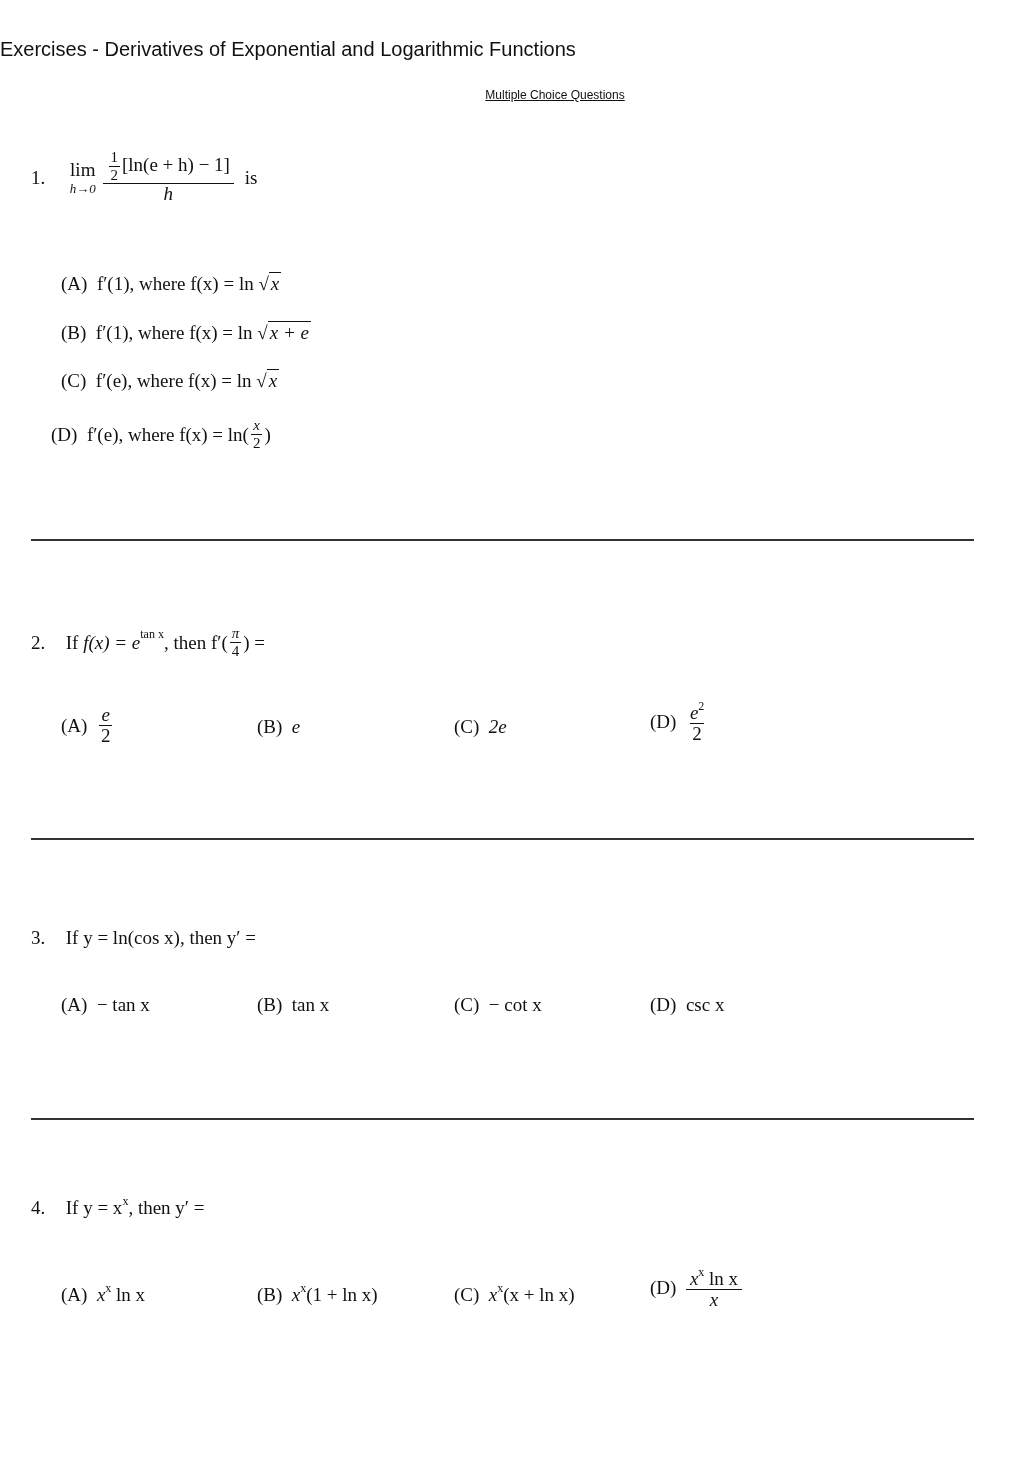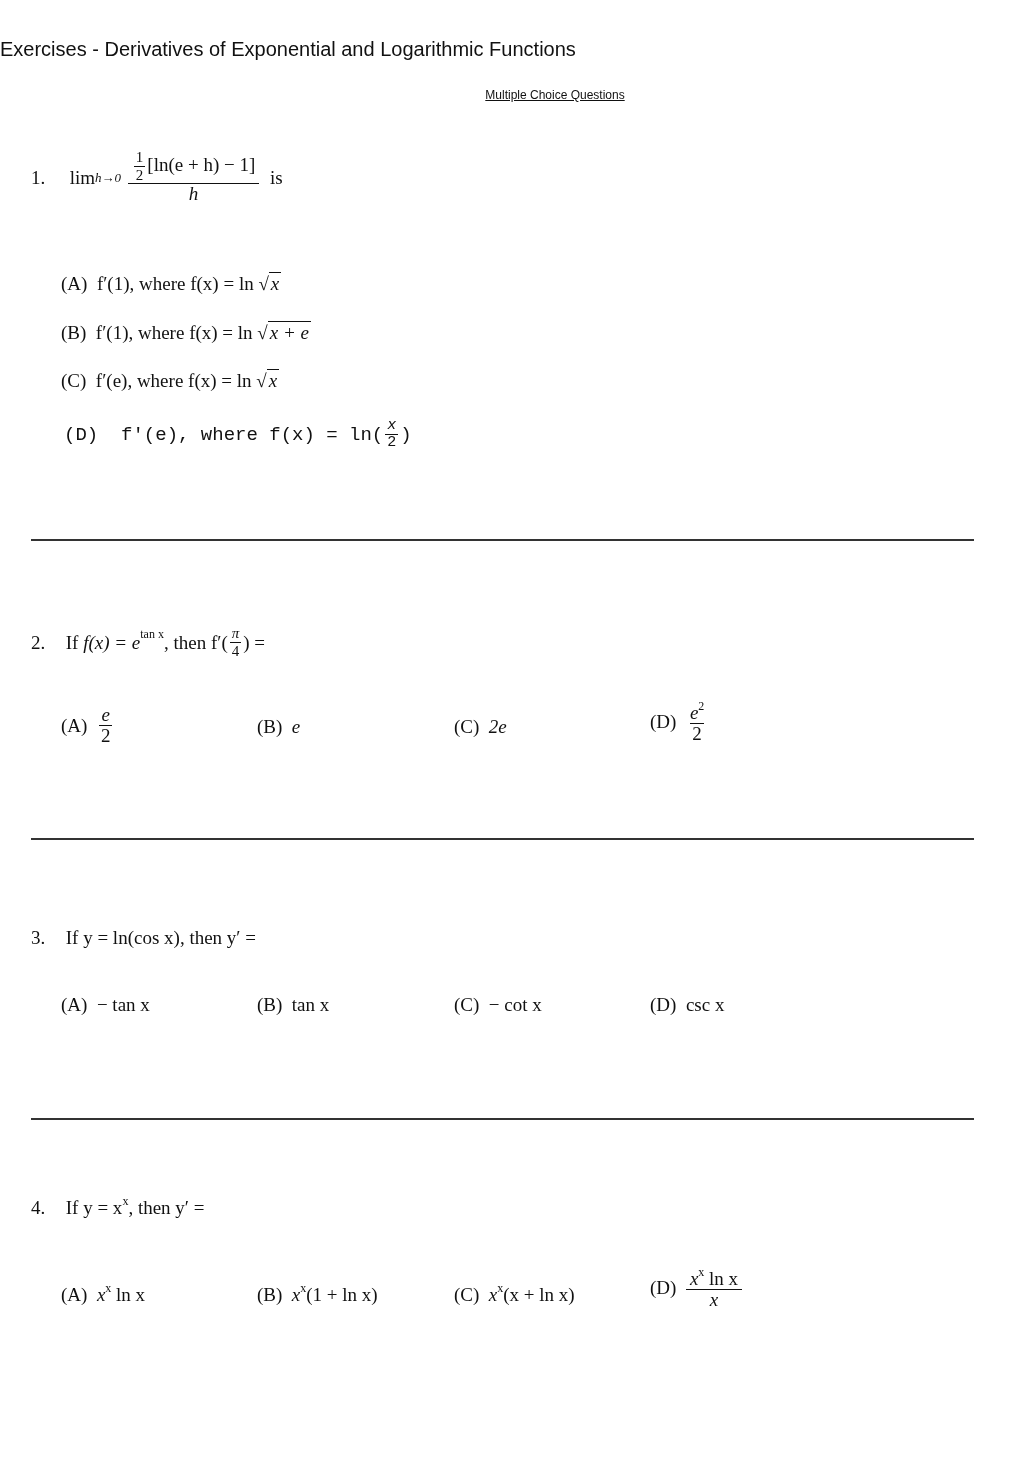--- a/index.html
+++ b/index.html
@@ -11,21 +11,21 @@
   .rule { left: 31px; width: 943px; height: 0; border-top: 2px solid #333; }
   i { font-style: italic; }
   .frac { display: inline-flex; flex-direction: column; align-items: center; vertical-align: middle; margin: 0 2px; }
   .frac .num { padding: 0 2px; line-height: 1.05; }
   .frac .den { border-top: 1.5px solid #111; padding: 0 2px; line-height: 1.1; }
   .sm { font-size: 15px; }
   .sup { font-size: 12px; vertical-align: 9px; }
   .sqrt { border-top: 1.5px solid #111; padding: 0 2px; }
   .q { left: 31px; }
   .opt { white-space: nowrap; }
-  .lim { display: inline-flex; flex-direction: row; align-items: center; vertical-align: middle; }
+  .lim { display: inline-flex; flex-direction: column; align-items: center; vertical-align: middle; }
   .lim .sub { font-size: 13px; font-style: italic; }
 </style>
 </head>
 <body>
 
 <div class="abs title">Exercises - Derivatives of Exponential and Logarithmic Functions</div>
 <div class="abs subtitle">Multiple Choice Questions</div>
 
 <div class="abs q" style="top:150px;">
   <span style="display:inline-block;width:34px;vertical-align:middle;">1.</span>
@@ -53,21 +53,21 @@
 <div class="abs opt" style="left:61px;top:322px;">
   <span>(B)</span>&nbsp;
   <span>f′(1), where f(x) = ln</span>
   <span>√</span><span class="sqrt"><i>x + e</i></span>
 </div>
 <div class="abs opt" style="left:61px;top:370px;">
   <span>(C)</span>&nbsp;
   <span>f′(e), where f(x) = ln</span>
   <span>√</span><span class="sqrt"><i>x</i></span>
 </div>
-<div class="abs opt" style="left:64px;top:418px;font-family:Liberation Mono, monospace;">
+<div class="abs opt" style="left:51px;top:418px;">
   <span style="vertical-align:middle;">(D)</span>&nbsp;
   <span style="vertical-align:middle;">f′(e), where f(x) = ln(</span><span class="frac sm">
       <i class="num">x</i>
       <span class="den">2</span>
     </span><span style="vertical-align:middle;">)</span>
 </div>
 
 <div class="abs rule" style="top:539px;"></div>
 
 <div class="abs q opt" style="top:626px;">

